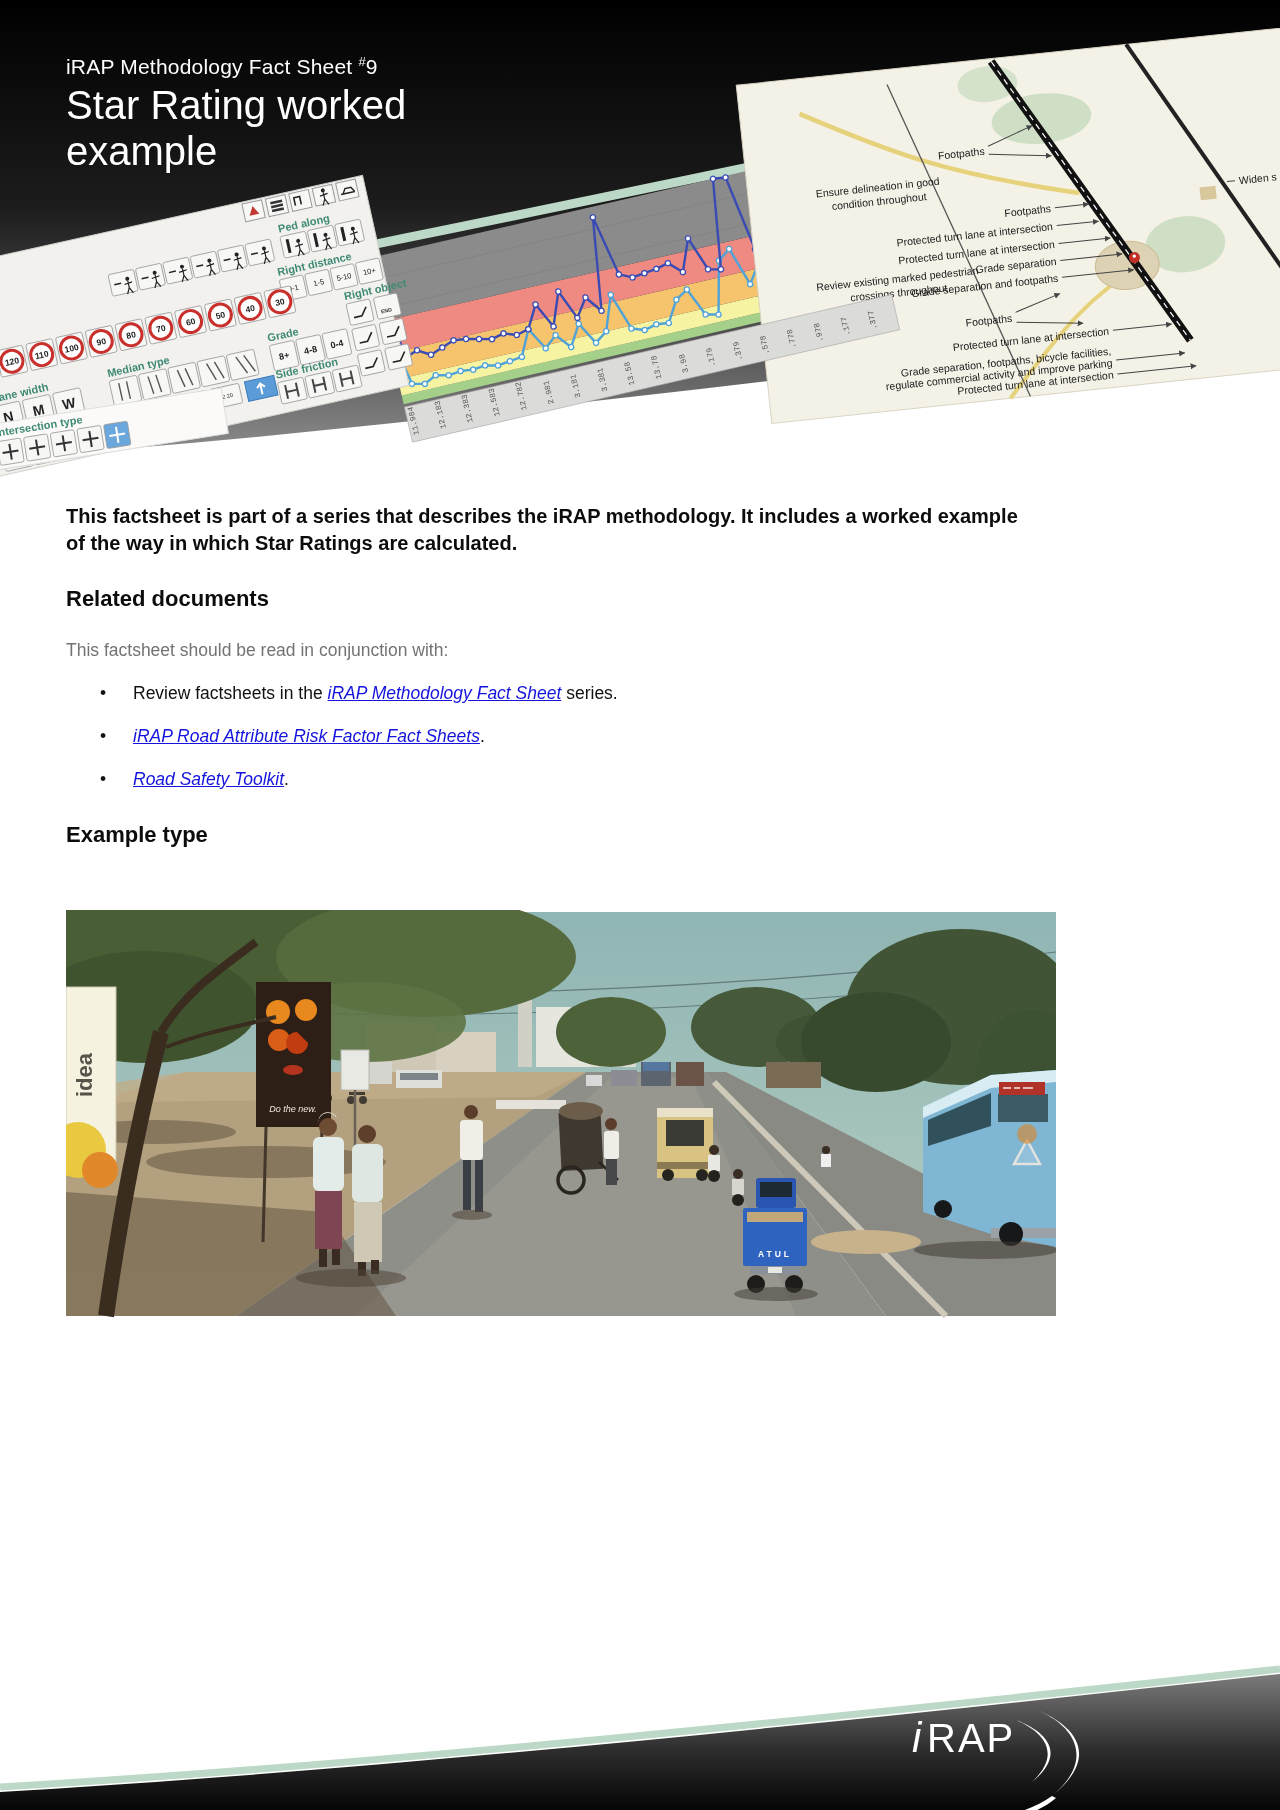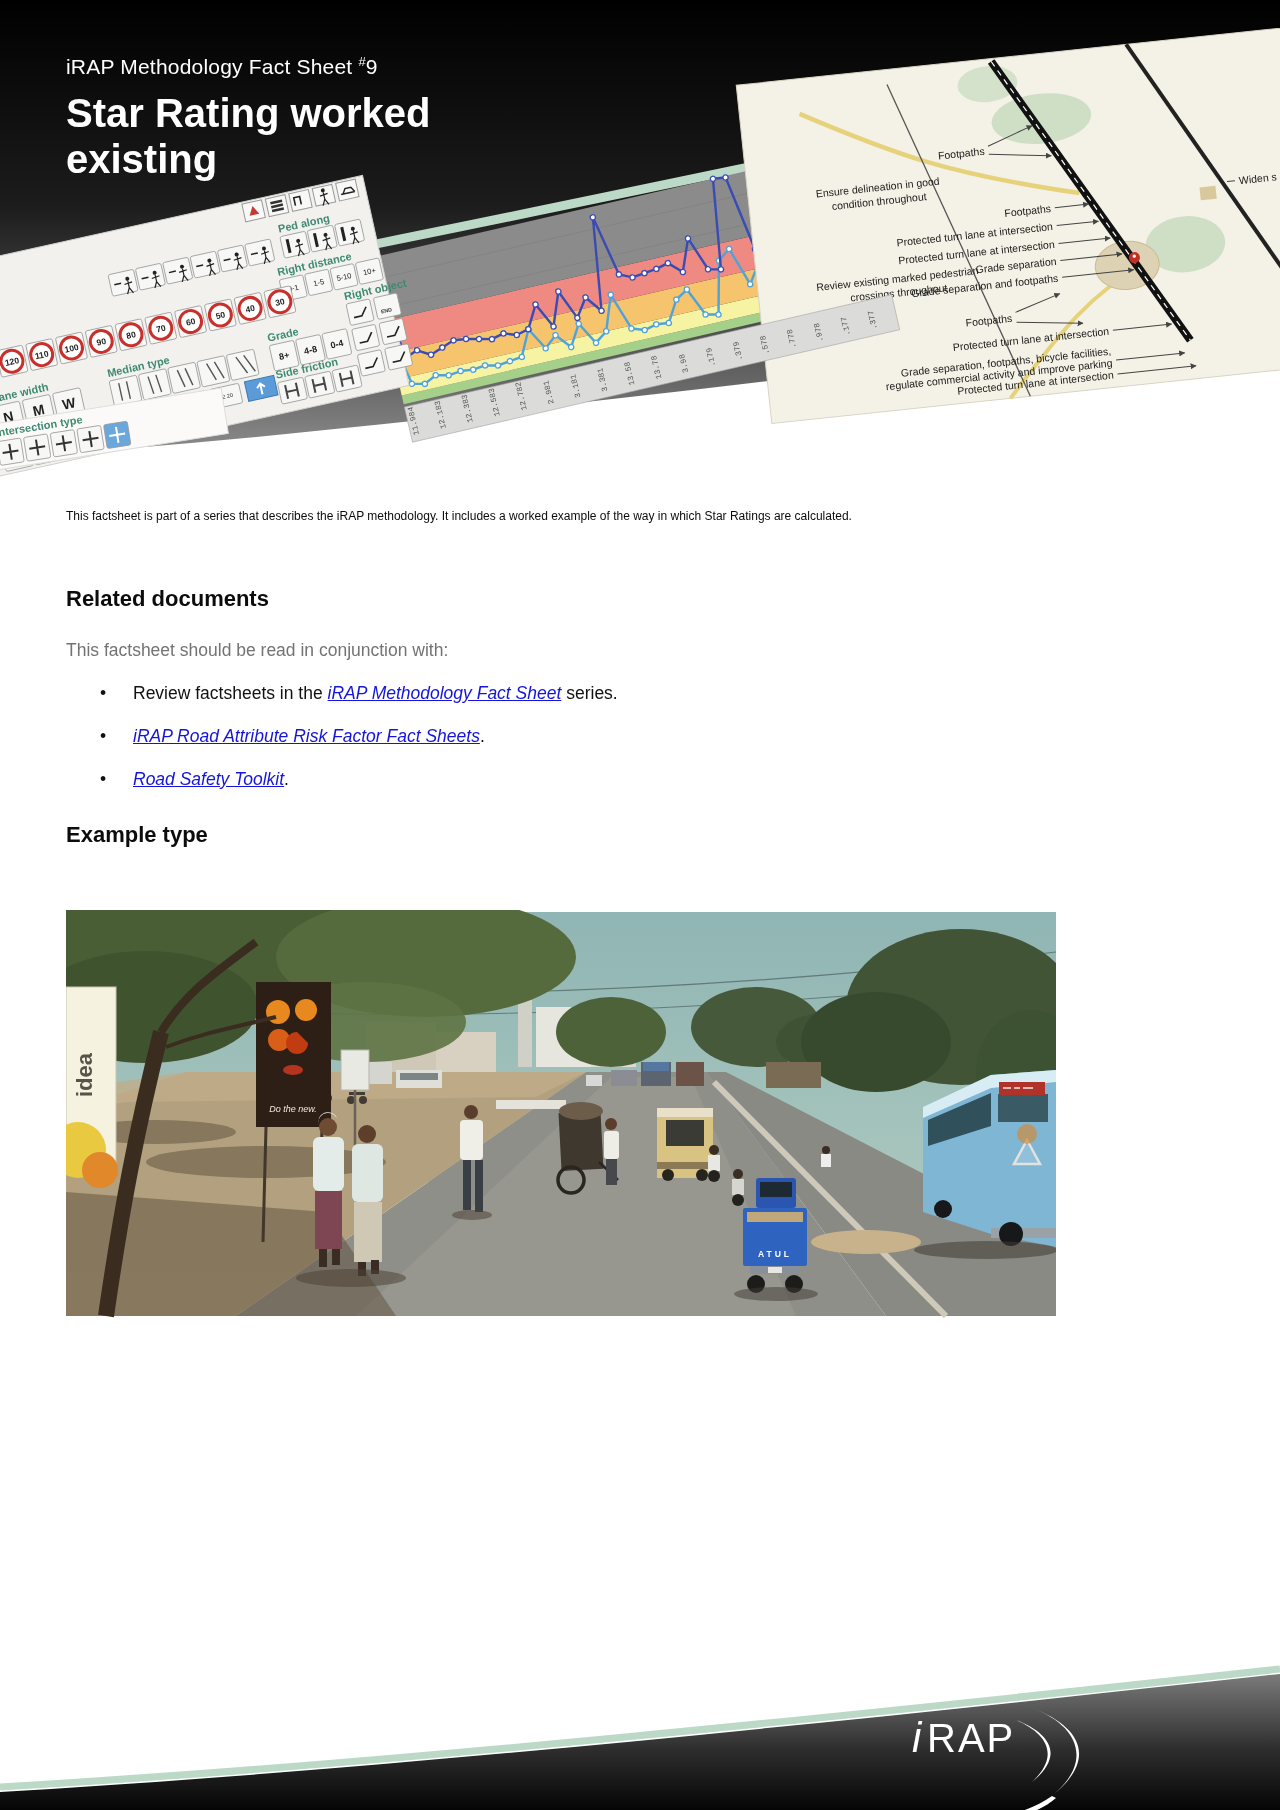--- a/index.html
+++ b/index.html
@@ -2,22 +2,22 @@
 <html><head>
 <meta charset="utf-8">
 <style>
   html,body{margin:0;padding:0;background:#ffffff}
   .page{position:relative;width:1280px;height:1810px;background:#fff;overflow:hidden;
         font-family:"Liberation Sans",sans-serif;color:#111}
   .abs{position:absolute}
   .hdr-title{position:absolute;left:66px;top:54px;color:#fff;z-index:30}
   .kicker{font-size:21px;font-weight:normal;letter-spacing:.2px}
   .kicker sup{font-size:13px}
-  .big-title{font-size:40px;font-weight:bold;line-height:46px;margin-top:11px}
-  .intro{position:absolute;left:66px;top:503px;width:968px;font-size:12px;font-weight:normal;
+  .big-title{font-size:40px;font-weight:normal;line-height:46px;margin-top:3px}
+  .intro{position:absolute;left:66px;top:503px;width:968px;font-size:20px;font-weight:bold;
          line-height:27px;color:#0c0c0c}
   .h2{position:absolute;left:66px;font-size:22px;font-weight:bold;color:#0c0c0c}
   .lead{position:absolute;left:66px;font-size:17.5px;color:#737373}
   .bullets{position:absolute;left:100px;top:680px;font-size:17.5px}
   .bullet-row{display:flex;margin-bottom:16px;line-height:27px}
   .dot{width:33px;flex:0 0 33px}
   .doclink{color:#1414dd;font-style:italic;text-decoration:underline;cursor:pointer}
   .photo-wrap{position:absolute;left:66px;top:910px;width:990px;height:408px}
   svg{display:block}
 </style>
@@ -408,21 +408,21 @@
           <rect x="108" y="18" width="24" height="24" rx="2" fill="#6aa7dc" stroke="#999" stroke-width="0.8"></rect>
           <path d="M120,22 v16 M112,30 h16" stroke="#fff" stroke-width="2" fill="none"></path>
         </g>
     </g>
   </svg>
 
   <div class="hdr-title">
     <div class="kicker"><span>iRAP Methodology Fact Sheet </span><sup>#</sup><span>9</span></div>
     <div class="big-title">
       <div>Star Rating worked</div>
-      <div>existing</div>
+      <div>example</div>
     </div>
   </div>
 
   <div class="intro">This factsheet is part of a series that describes the iRAP methodology. It includes a worked example of the way in which Star Ratings are calculated.</div>
 
   <div class="h2" style="top:586px">Related documents</div>
   <div class="lead" style="top:640px">This factsheet should be read in conjunction with:</div>
 
   <div class="bullets">
     <div class="bullet-row">

